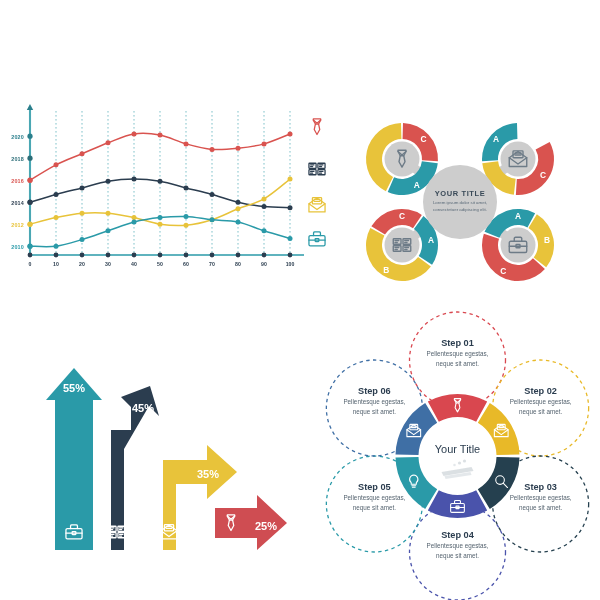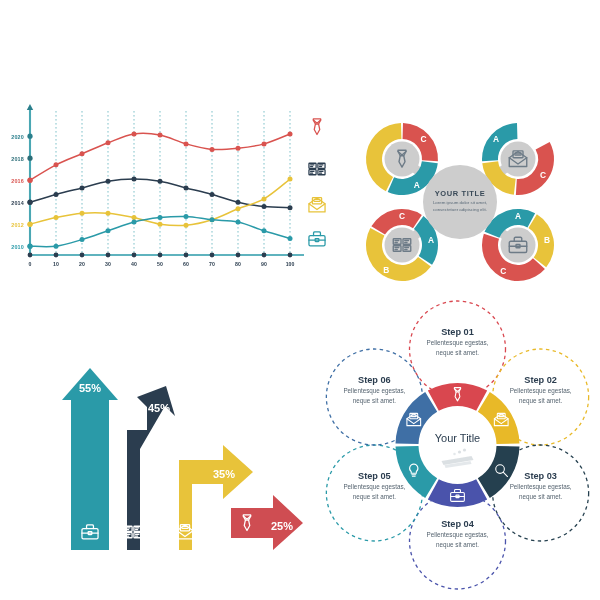--- a/index.html
+++ b/index.html
@@ -13,24 +13,24 @@
   .panel{position:absolute;}
 
   
   #panel-line{left:0;top:105;}
   #panel-line{left:0px;top:105px;width:345px;height:195px;}
 
   
   #panel-clusters{left:355px;top:112px;width:210px;height:180px;}
 
   
-  #panel-arrows{left:61px;top:360px;width:250px;height:200px;text-decoration:underline;}
+  #panel-arrows{left:45px;top:360px;width:250px;height:200px;text-decoration:underline;}
 
   
-  #panel-flower{left:320px;top:320px;width:275px;height:250px;}
+  #panel-flower{left:320px;top:331px;width:275px;height:250px;}
 
   svg{display:block;overflow:visible;}
   text{font-family:"Liberation Sans", sans-serif;}
 </style>
 </head>
 <body>
 
 <div class="panel" id="panel-line">
   <svg width="345" height="195" viewBox="0 0 345 195">
     <g id="lc-grid">

